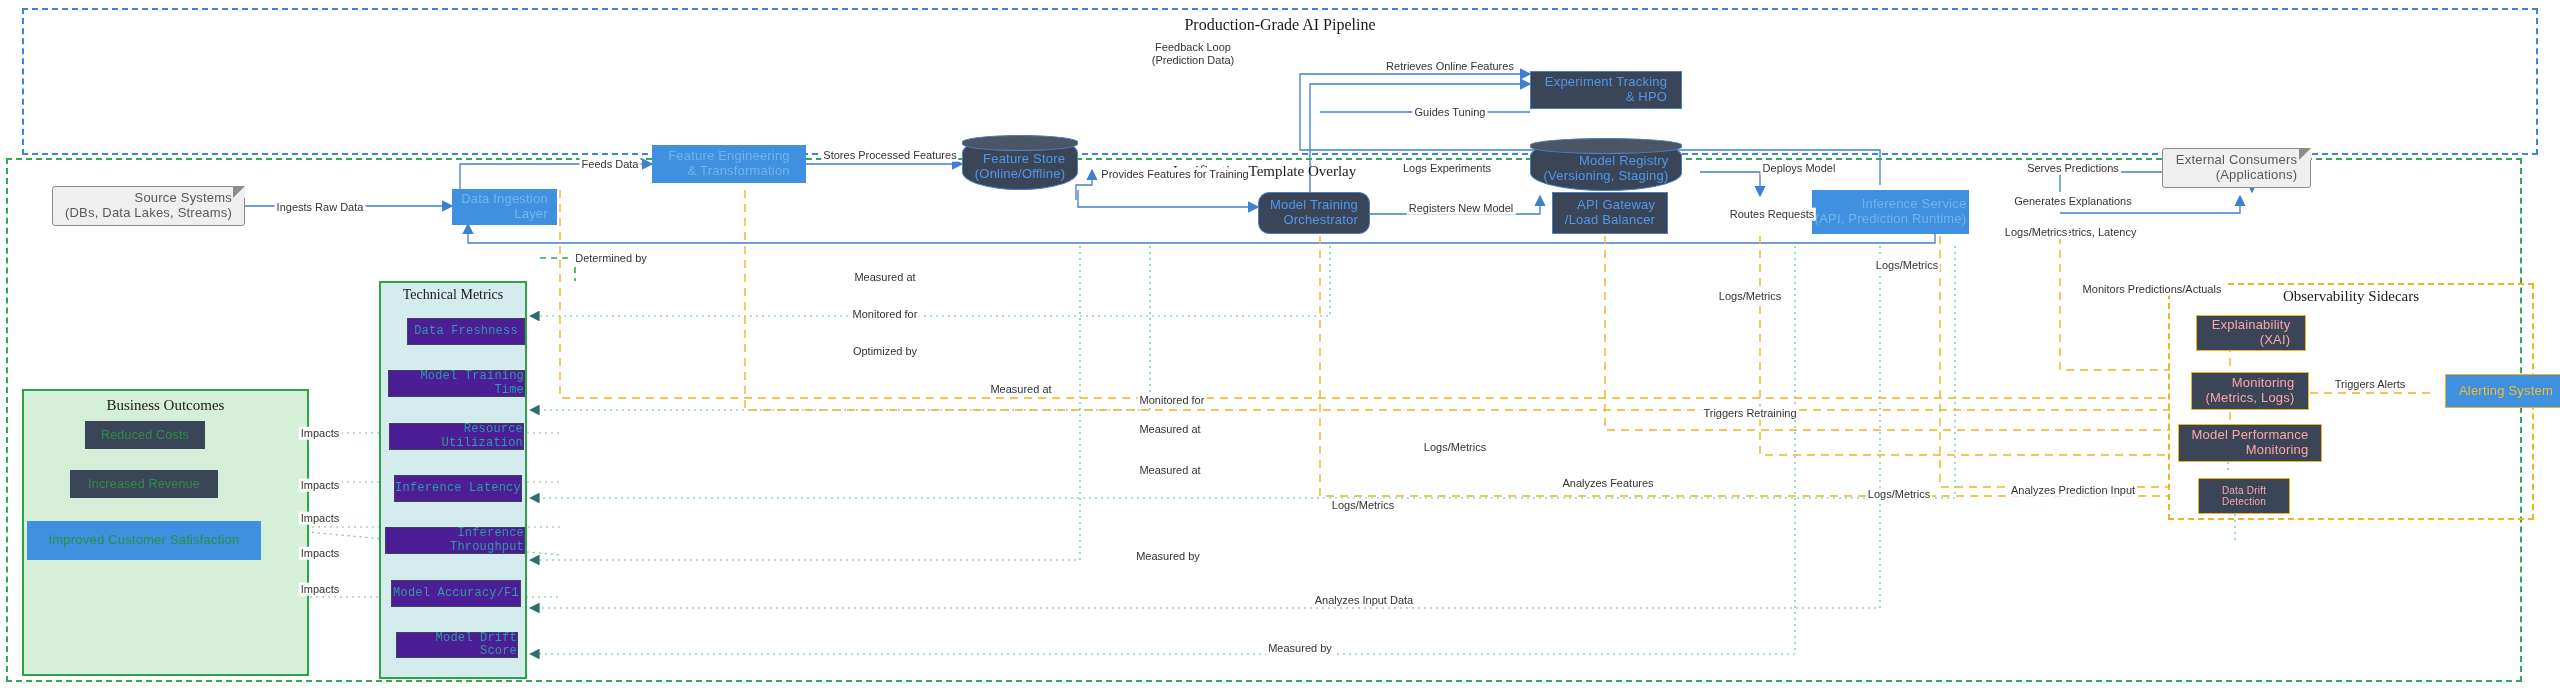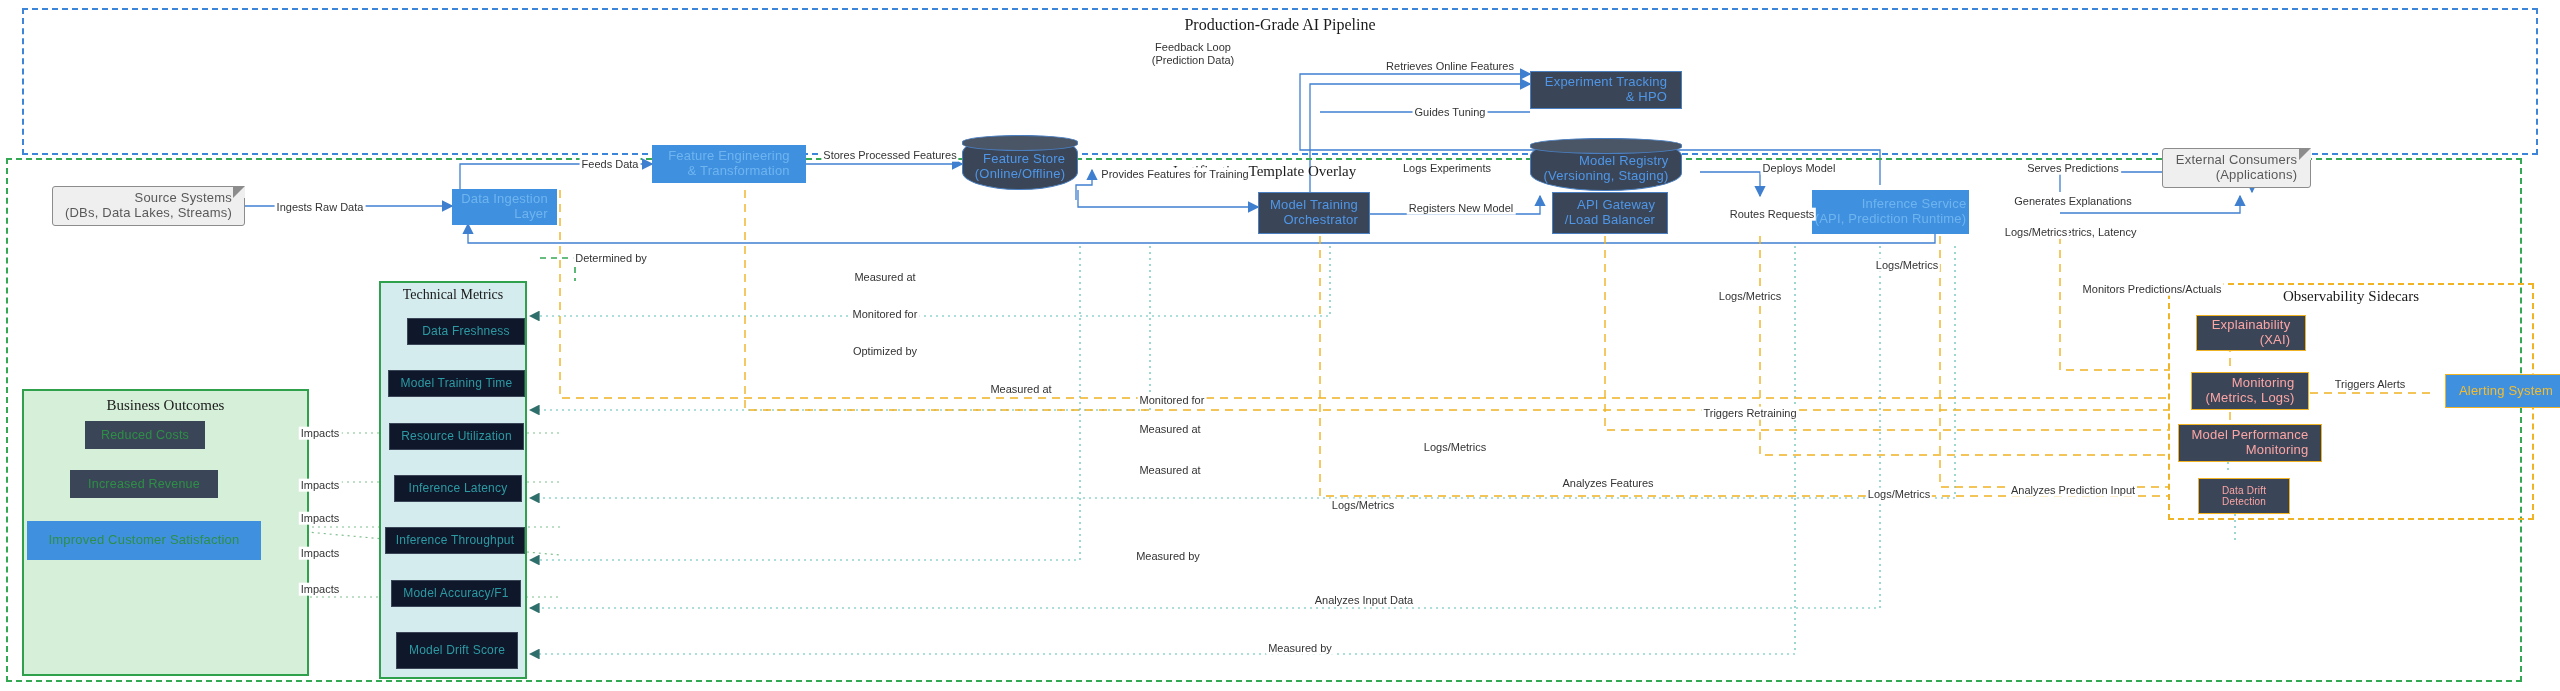--- a/index.html
+++ b/index.html
@@ -71,21 +71,21 @@
     border-radius:50%/18px;
   }
   .n-cyl::before{
     content:"";position:absolute;left:-1px;right:-1px;top:-1px;height:14px;
     border:1px solid #4a7fc1;border-radius:50%/7px;background:#4a5565;
   }
   
   .n-biz{background:#3a4657;border:1px solid #3a4657;color:#2d8f45;}
   .n-biz-hl{background:#3f91e0;border:1px solid #3f91e0;color:#2d8f45;}
   
-  .n-met{background:#0f172a;border:1px solid #3a4657;color:#2c9aa3;}
+  .n-met{background:#4c1d95;border:1px solid #3a4657;color:#2c9aa3;font-family:Liberation Mono, monospace;}
   
   .n-obs{background:#3a4657;border:1.5px solid #f0b323;color:#fca5a5;}
   .n-obs-hl{background:#3f91e0;border:1.5px solid #f0b323;color:#f5bc2e;margin-left:13px;}
 
   
   .elabel{
     position:absolute;color:#333333;white-space:nowrap;
     font-size:11px;transform:translate(-50%,-50%);
     background:#ffffff;padding:0 2px;line-height:1.15;text-align:center;
   }
@@ -208,21 +208,21 @@
 
   <div class="node n-cyl" style="left:962px;top:135px;width:116px;height:55px;font-size:13px;padding-top:8px;">Feature Store
 (Online/Offline)</div>
 
   <div class="node n-dark" style="left:1530px;top:71px;width:152px;height:38px;font-size:13px;">Experiment Tracking
 &amp; HPO</div>
 
   <div class="node n-cyl" style="left:1530px;top:138px;width:152px;height:53px;font-size:13px;padding-top:8px;">Model Registry
 (Versioning, Staging)</div>
 
-  <div class="node n-dark" style="left:1258px;top:192px;width:112px;height:42px;font-size:13px;">Model Training
+  <div class="node n-dark" style="left:1258px;top:192px;width:112px;height:42px;font-size:13px;border-radius:11px;">Model Training
 Orchestrator</div>
 
   <div class="node n-dark" style="left:1552px;top:192px;width:116px;height:42px;font-size:13px;">API Gateway
 /Load Balancer</div>
 
   <div class="node n-proc" style="left:1812px;top:190px;width:157px;height:44px;font-size:13px;">Inference Service
 (API, Prediction Runtime)</div>
 
   <div class="node n-note" style="left:2162px;top:148px;width:149px;height:40px;font-size:13px;">External Consumers
 (Applications)</div>
@@ -230,21 +230,21 @@
   <div class="node n-biz" style="left:85px;top:421px;width:120px;height:28px;font-size:12.5px;">Reduced Costs</div>
   <div class="node n-biz" style="left:70px;top:470px;width:148px;height:28px;font-size:12.5px;">Increased Revenue</div>
   <div class="node n-biz-hl" style="left:27px;top:521px;width:234px;height:39px;font-size:13px;">Improved Customer Satisfaction</div>
 
   <div class="node n-met" style="left:407px;top:318px;width:118px;height:27px;font-size:12px;">Data Freshness</div>
   <div class="node n-met" style="left:388px;top:370px;width:137px;height:27px;font-size:12px;">Model Training Time</div>
   <div class="node n-met" style="left:389px;top:423px;width:135px;height:27px;font-size:12px;">Resource Utilization</div>
   <div class="node n-met" style="left:394px;top:475px;width:128px;height:27px;font-size:12px;">Inference Latency</div>
   <div class="node n-met" style="left:385px;top:527px;width:140px;height:27px;font-size:12px;">Inference Throughput</div>
   <div class="node n-met" style="left:391px;top:580px;width:130px;height:27px;font-size:12px;">Model Accuracy/F1</div>
-  <div class="node n-met" style="left:396px;top:632px;width:122px;height:37px;font-size:12px;">Model Drift Score</div>
+  <div class="node n-met" style="left:396px;top:632px;width:122px;height:26px;font-size:12px;">Model Drift Score</div>
 
   <div class="node n-obs" style="left:2196px;top:315px;width:110px;height:36px;font-size:13px;">Explainability
 (XAI)</div>
   <div class="node n-obs" style="left:2191px;top:372px;width:118px;height:38px;font-size:13px;">Monitoring
 (Metrics, Logs)</div>
   <div class="node n-obs" style="left:2178px;top:424px;width:144px;height:38px;font-size:13px;">Model Performance
 Monitoring</div>
   <div class="node n-obs" style="left:2198px;top:478px;width:92px;height:36px;font-size:10px;">Data Drift
 Detection</div>
   <div class="node n-obs-hl" style="left:2432px;top:374px;width:122px;height:34px;font-size:13px;">Alerting System</div>

